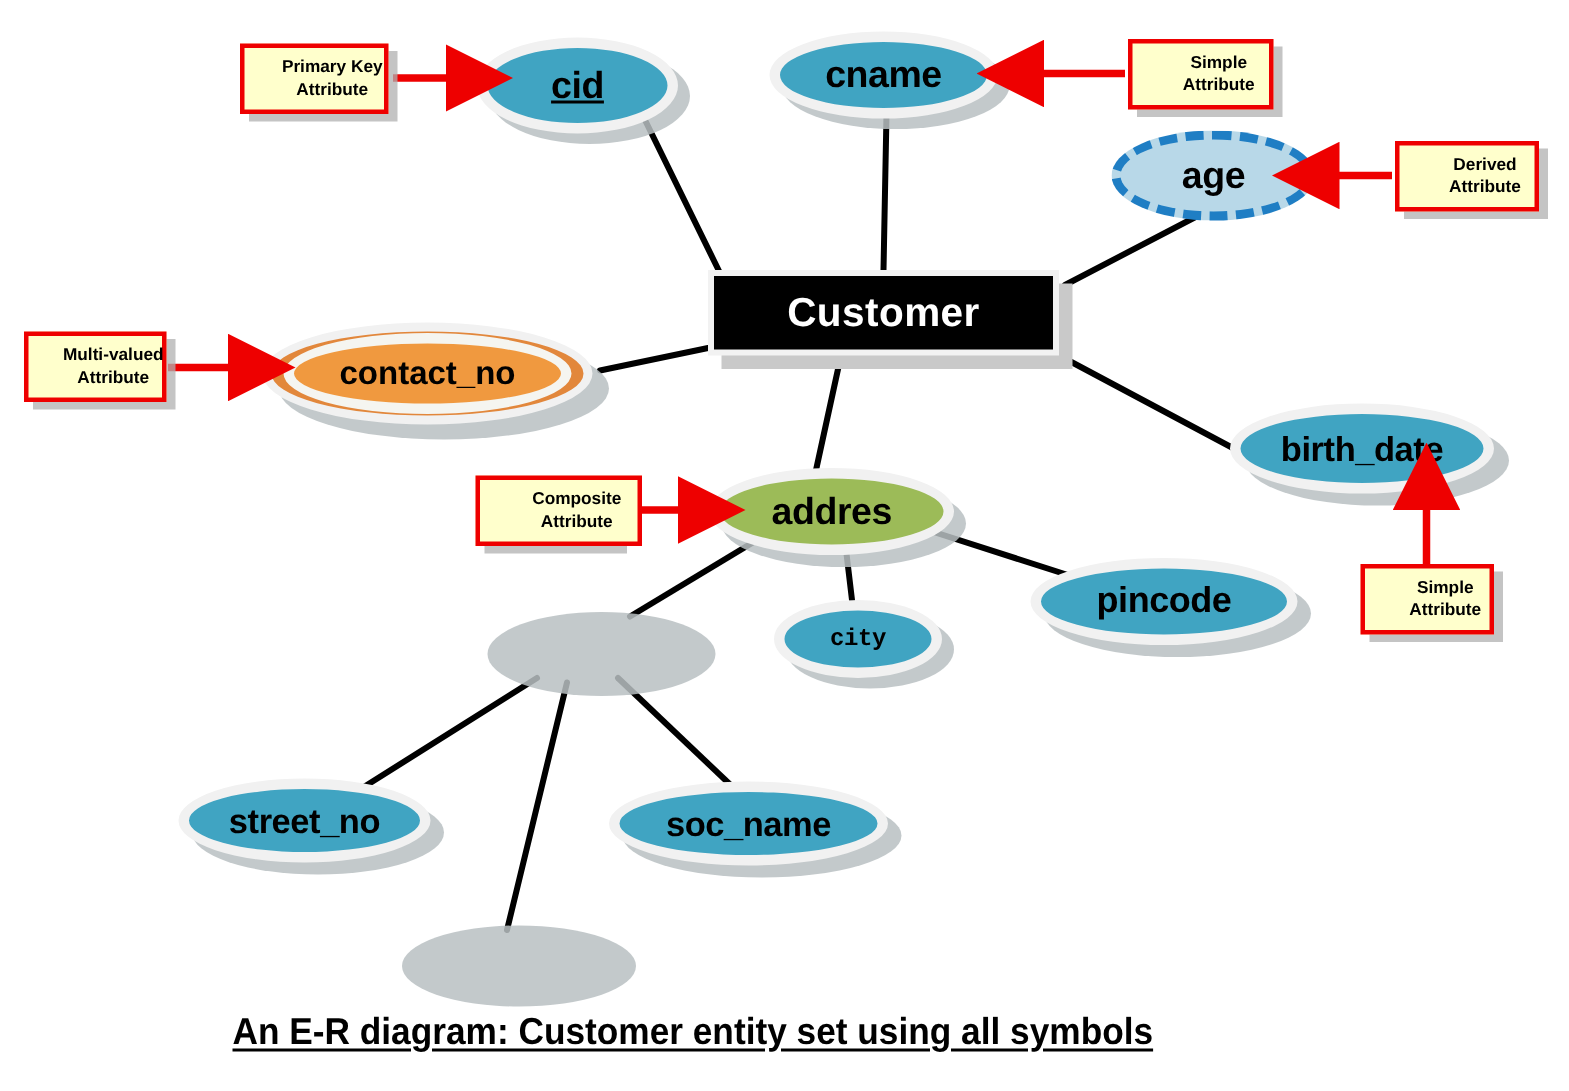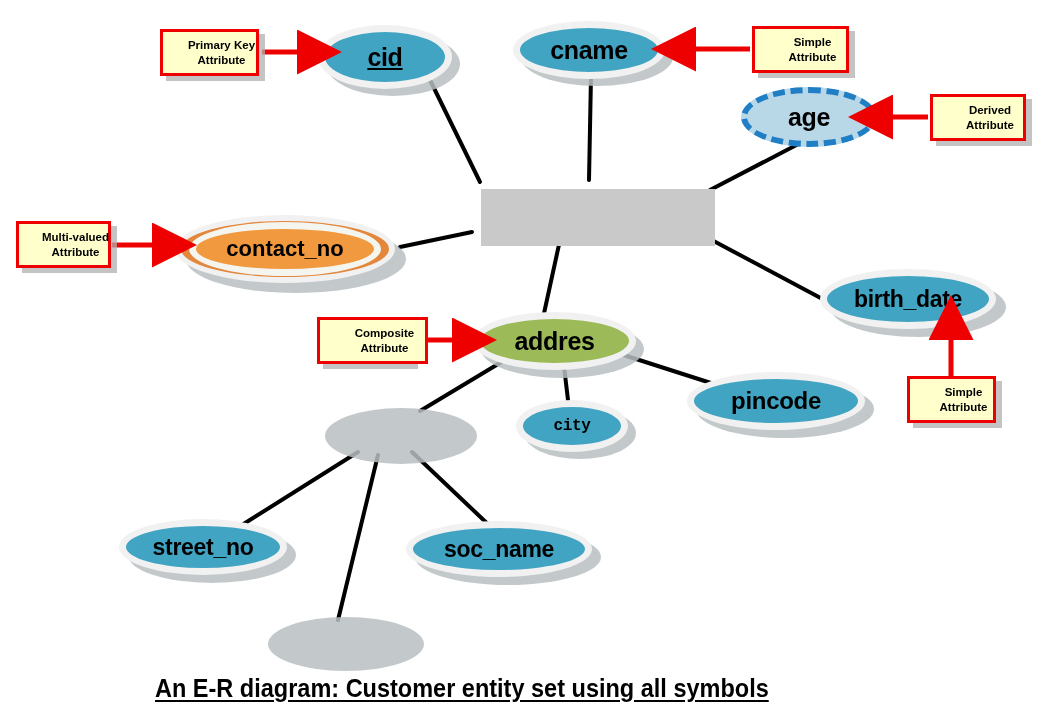--- a/index.html
+++ b/index.html
@@ -192,20 +192,25 @@
       <span>cname</span>
     </div>
 
     <div class="ell-shadow" style="left:186px; top:225px; width:220px; height:68px;"></div>
     <div class="ell-multi-outer" style="left:175px; top:215px; width:220px; height:68px;"></div>
     <div class="ell-multi-inner" style="left:189px; top:222px; width:192px; height:54px; font-size:22px;">
       <span>contact_no</span>
     </div>
 
     <div class="entity-shadow" style="left:481px; top:189px; width:234px; height:57px;"></div>
+    <div class="entity-frame" style="left:472px; top:180px; width:234px; height:57px;">
+      <div class="entity-inner">
+        <span>Customer</span>
+      </div>
+    </div>
 
     <div class="ell-shadow" style="left:830px; top:277px; width:176px; height:60px;"></div>
     <div class="ellipse ell-teal" style="left:820px; top:269px; width:176px; height:60px; font-size:23px;">
       <span>birth_date</span>
     </div>
 
     <div class="ell-shadow" style="left:481px; top:320px; width:163px; height:58px;"></div>
     <div class="ellipse ell-green" style="left:473px; top:312px; width:163px; height:58px; font-size:25px;">
       <span>addres</span>
     </div>

